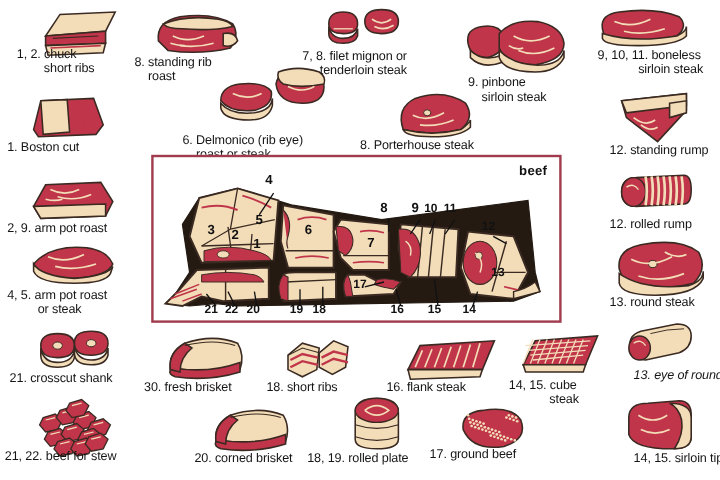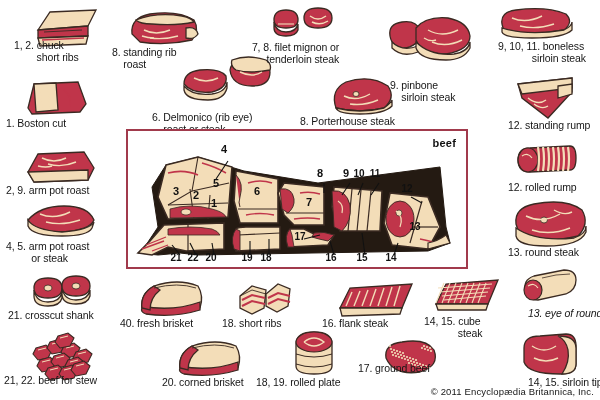--- a/index.html
+++ b/index.html
@@ -172,21 +172,21 @@
       <div class="lbl" style="left: 152px; top: 100px; margin-top: 12px;">6. Delmonico (rib eye)
     roast or steak</div>
       <div class="cut" style="left: 138px; top: 278px;">
         <svg width="70" height="40" viewBox="0 0 70 40">
           <path d="M4 30 Q2 16 16 8 Q40 0 60 8 Q66 18 62 30 Q34 38 6 34 Z" fill="#f3ddb8" stroke="#3a2a22" stroke-width="1.3"></path>
           <path d="M4 30 Q2 34 8 36 Q36 40 62 32 L62 24 Q34 34 4 28 Z" fill="#c0354a" stroke="#3a2a22" stroke-width="1.3"></path>
           <path d="M4 30 Q2 16 16 8 L22 12 Q12 20 12 32 Z" fill="#c0354a" stroke="#3a2a22" stroke-width="1.3"></path>
           <path d="M16 10 Q40 4 58 10" stroke="#3a2a22" stroke-width="0.9" fill="none"></path>
         </svg>
       </div>
-      <div class="lbl" style="left: 120px; top: 318px;">40. fresh brisket</div>
+      <div class="lbl" style="left: 120px; top: 318px;">30. fresh brisket</div>
       <div class="cut" style="left: 176px; top: 338px;">
         <svg width="62" height="38" viewBox="0 0 62 38">
           <path d="M4 30 Q2 16 16 8 Q40 0 60 8 Q66 18 62 30 Q34 38 6 34 Z" fill="#f3ddb8" stroke="#3a2a22" stroke-width="1.3"></path>
           <path d="M4 30 Q2 34 8 36 Q36 40 62 32 L62 24 Q34 34 4 28 Z" fill="#c0354a" stroke="#3a2a22" stroke-width="1.3"></path>
           <path d="M4 30 Q2 16 16 8 L22 12 Q12 20 12 32 Z" fill="#c0354a" stroke="#3a2a22" stroke-width="1.3"></path>
           <path d="M16 10 Q40 4 58 10" stroke="#3a2a22" stroke-width="0.9" fill="none"></path>
         </svg>
       </div>
       <div class="lbl" style="left: 162px; top: 377px;">20. corned brisket</div>
       <div class="cut" style="left: 272px; top: 8px;">
@@ -237,21 +237,21 @@
         <svg width="84" height="46" viewBox="0 0 84 46">
           <path d="M2 22 Q0 10 14 8 Q28 6 32 16 Q34 30 18 34 Q4 34 2 22 Z" fill="#c0354a" stroke="#3a2a22" stroke-width="1.3"></path>
           <path d="M4 28 Q14 38 30 32 L30 38 Q14 44 4 34 Z" fill="#f3ddb8" stroke="#3a2a22" stroke-width="1.3"></path>
           <path d="M28 14 Q38 2 60 4 Q80 8 82 22 Q82 36 58 40 Q34 40 28 26 Z" fill="#c0354a" stroke="#3a2a22" stroke-width="1.3"></path>
           <path d="M28 28 Q42 42 66 40 Q80 38 82 28 L82 34 Q76 46 58 46 Q32 46 28 34 Z" fill="#f3ddb8" stroke="#3a2a22" stroke-width="1.3"></path>
           <path d="M40 16 Q54 24 70 16" fill="none" stroke="#f3ddb8" stroke-width="1.4"></path>
           <path d="M44 28 Q58 34 74 26" fill="none" stroke="#f3ddb8" stroke-width="1.4"></path>
           <path d="M36 24 Q42 28 48 26" fill="none" stroke="#f3ddb8" stroke-width="1.4"></path>
         </svg>
       </div>
-      <div class="lbl" style="left: 390px; top: 64px; margin-top: 16px;">9. pinbone
+      <div class="lbl" style="left: 390px; top: 64px;">9. pinbone
     sirloin steak</div>
       <div class="cut" style="left: 338px; top: 282px;">
         <svg width="76" height="36" viewBox="0 0 76 36">
           <path d="M2 26 L12 6 L74 2 L64 26 Z" fill="#c0354a" stroke="#3a2a22" stroke-width="1.3"></path>
           <path d="M2 26 L64 26 L62 32 L4 34 Z" fill="#f3ddb8" stroke="#3a2a22" stroke-width="1.3"></path>
           <path d="M14 10 L8 24" fill="none" stroke="#f3ddb8" stroke-width="1.4"></path>
           <path d="M22 9 L16 24" fill="none" stroke="#f3ddb8" stroke-width="1.4"></path>
           <path d="M30 8 L24 24" fill="none" stroke="#f3ddb8" stroke-width="1.4"></path>
           <path d="M38 7 L32 24" fill="none" stroke="#f3ddb8" stroke-width="1.4"></path>
           <path d="M46 6 L40 24" fill="none" stroke="#f3ddb8" stroke-width="1.4"></path>
@@ -298,21 +298,21 @@
           <circle cx="46" cy="12" r="1.1" fill="#f3ddb8"></circle>
           <circle cx="17" cy="19" r="1.1" fill="#f3ddb8"></circle>
           <circle cx="30" cy="26" r="1.1" fill="#f3ddb8"></circle>
           <circle cx="43" cy="11" r="1.1" fill="#f3ddb8"></circle>
           <circle cx="14" cy="18" r="1.1" fill="#f3ddb8"></circle>
           <circle cx="27" cy="25" r="1.1" fill="#f3ddb8"></circle>
           <circle cx="40" cy="10" r="1.1" fill="#f3ddb8"></circle>
           <circle cx="11" cy="17" r="1.1" fill="#f3ddb8"></circle>
         </svg>
       </div>
-      <div class="lbl" style="left: 358px; top: 363px;">17. ground beef</div>
+      <div class="lbl" style="left: 358px; top: 374px;">17. ground beef</div>
       <div class="cut" style="left: 498px; top: 6px;">
         <svg width="76" height="34" viewBox="0 0 76 34">
           <path d="M4 18 Q2 6 18 4 Q48 0 68 8 Q76 16 66 24 Q36 30 6 26 Z" fill="#c0354a" stroke="#3a2a22" stroke-width="1.3"></path>
           <path d="M4 22 Q30 30 66 24 Q74 20 74 16 L74 24 Q66 32 34 32 Q6 32 4 26 Z" fill="#f3ddb8" stroke="#3a2a22" stroke-width="1.3"></path>
           <path d="M14 12 Q28 18 44 10" fill="none" stroke="#f3ddb8" stroke-width="1.4"></path>
           <path d="M22 20 Q38 24 56 18" fill="none" stroke="#f3ddb8" stroke-width="1.4"></path>
         </svg>
       </div>
       <div class="lbl" style="left: 498px; top: 41px;">9, 10, 11. boneless
             sirloin steak</div>
@@ -510,14 +510,13 @@
           <text x="83" y="130" class="dnum sm" text-anchor="middle">20</text>
           <text x="119" y="130" class="dnum sm" text-anchor="middle">19</text>
           <text x="138" y="130" class="dnum sm" text-anchor="middle">18</text>
           <text x="203" y="130" class="dnum sm" text-anchor="middle">16</text>
           <text x="234" y="130" class="dnum sm" text-anchor="middle">15</text>
           <text x="263" y="130" class="dnum sm" text-anchor="middle">14</text>
         </g>
     </svg>
   </div>
 
-  <div class="copyright">© 2011 Encyclopædia Britannica, Inc.</div>
 </div>
 
 </body></html>

